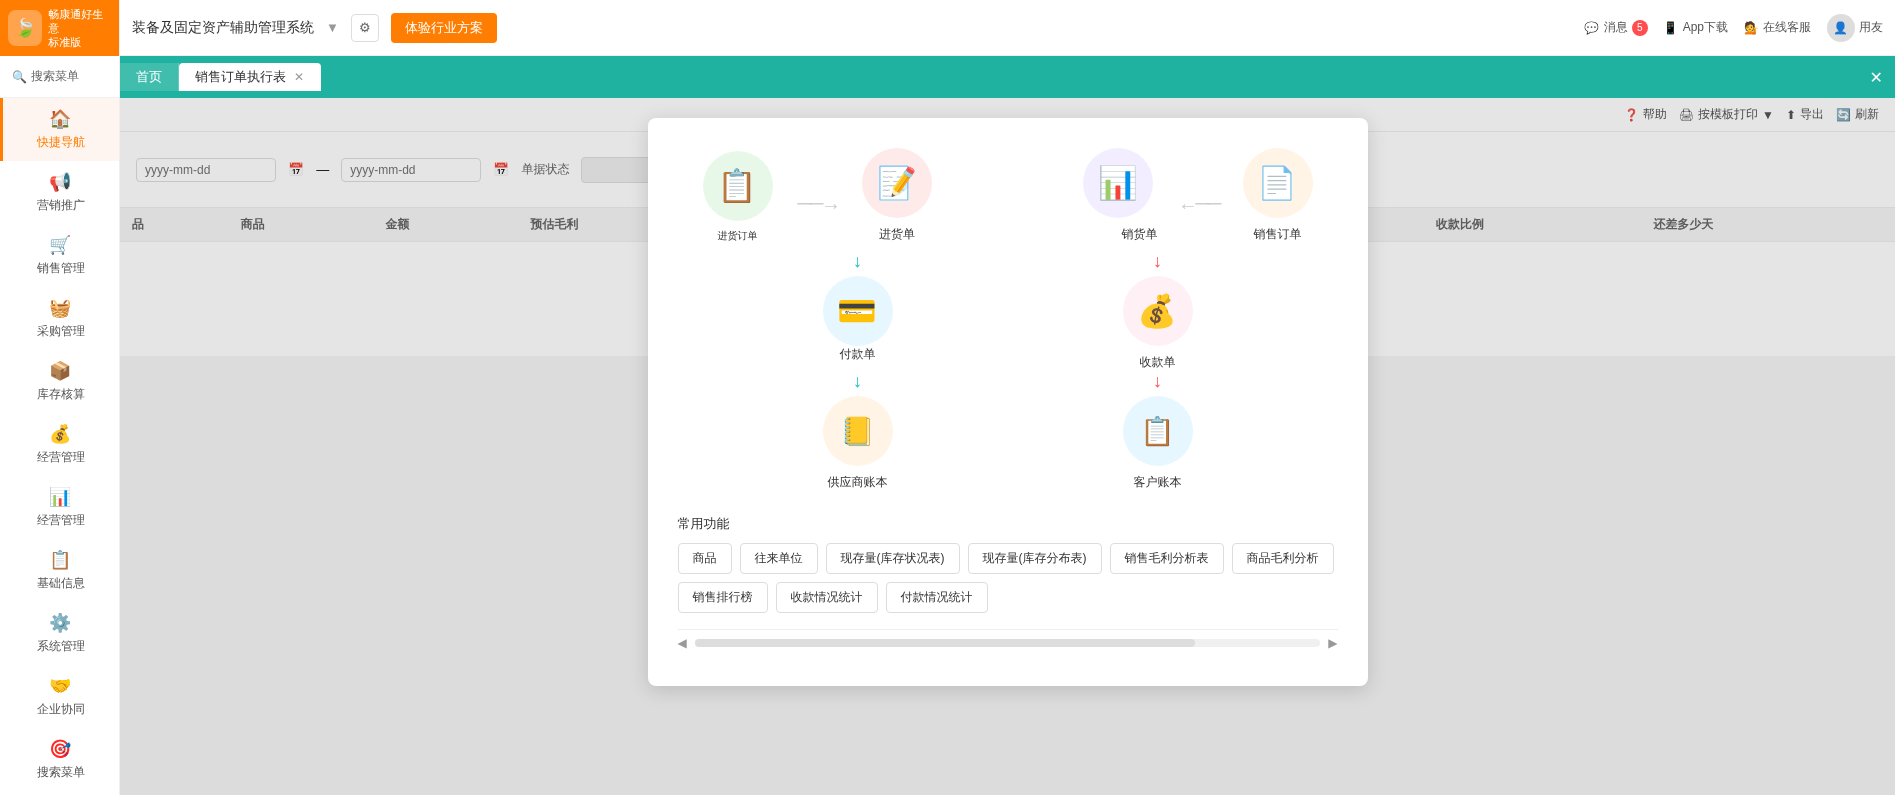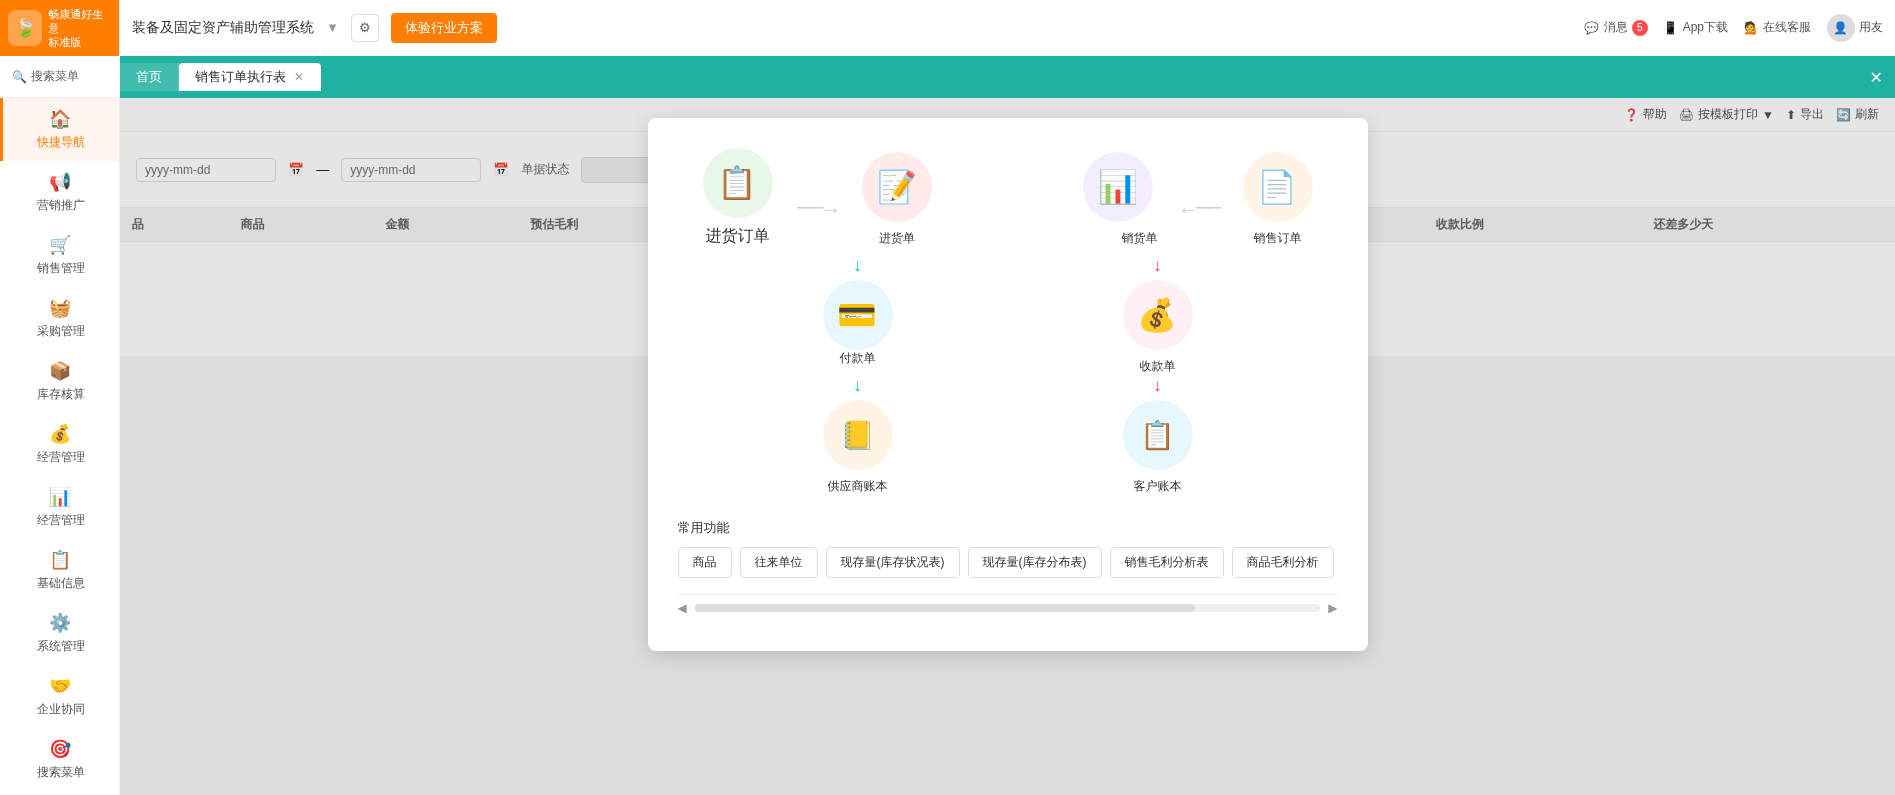--- a/index.html
+++ b/index.html
@@ -269,21 +269,21 @@
         <div class="modal">
 
           <div class="flow-diagram">
 
             <div style="display:flex; align-items:flex-end; gap:0; padding-bottom: 8px;">
 
               <div class="flow-col" style="width:120px; align-items:center;">
                 <div class="flow-circle green">
                   <span style="font-size:32px;">📋</span>
                 </div>
-                <div style="margin-top:8px; font-size:16px; color:#333;">进货订单</div>
+                <div style="margin-top:8px; font-size:10px; color:#333;">进货订单</div>
               </div>
 
               <div style="display:flex; align-items:center; margin-bottom:28px; color:#ccc; font-size:20px; letter-spacing:-4px;">
                 ─ ─ →
               </div>
 
               <div class="flow-col" style="width:120px; align-items:center;">
                 <div class="flow-circle red">
                   <span style="font-size:32px;">📝</span>
                 </div>
@@ -363,20 +363,25 @@
           <div class="common-functions">
             <div class="common-title">常用功能</div>
             <div class="function-btns">
               <button class="function-btn">商品</button>
               <button class="function-btn">往来单位</button>
               <button class="function-btn">现存量(库存状况表)</button>
               <button class="function-btn">现存量(库存分布表)</button>
               <button class="function-btn">销售毛利分析表</button>
               <button class="function-btn">商品毛利分析</button>
             </div>
+            <div class="function-btns" style="margin-top:8px;">
+              <button class="function-btn">销售排行榜</button>
+              <button class="function-btn">收款情况统计</button>
+              <button class="function-btn">付款情况统计</button>
+            </div>
           </div>
 
           <div class="scroll-area" style="margin-top:16px;">
             <span class="scroll-arrow">◀</span>
             <div class="scroll-bar">
               <div class="scroll-thumb"></div>
             </div>
             <span class="scroll-arrow">▶</span>
           </div>
         </div>

